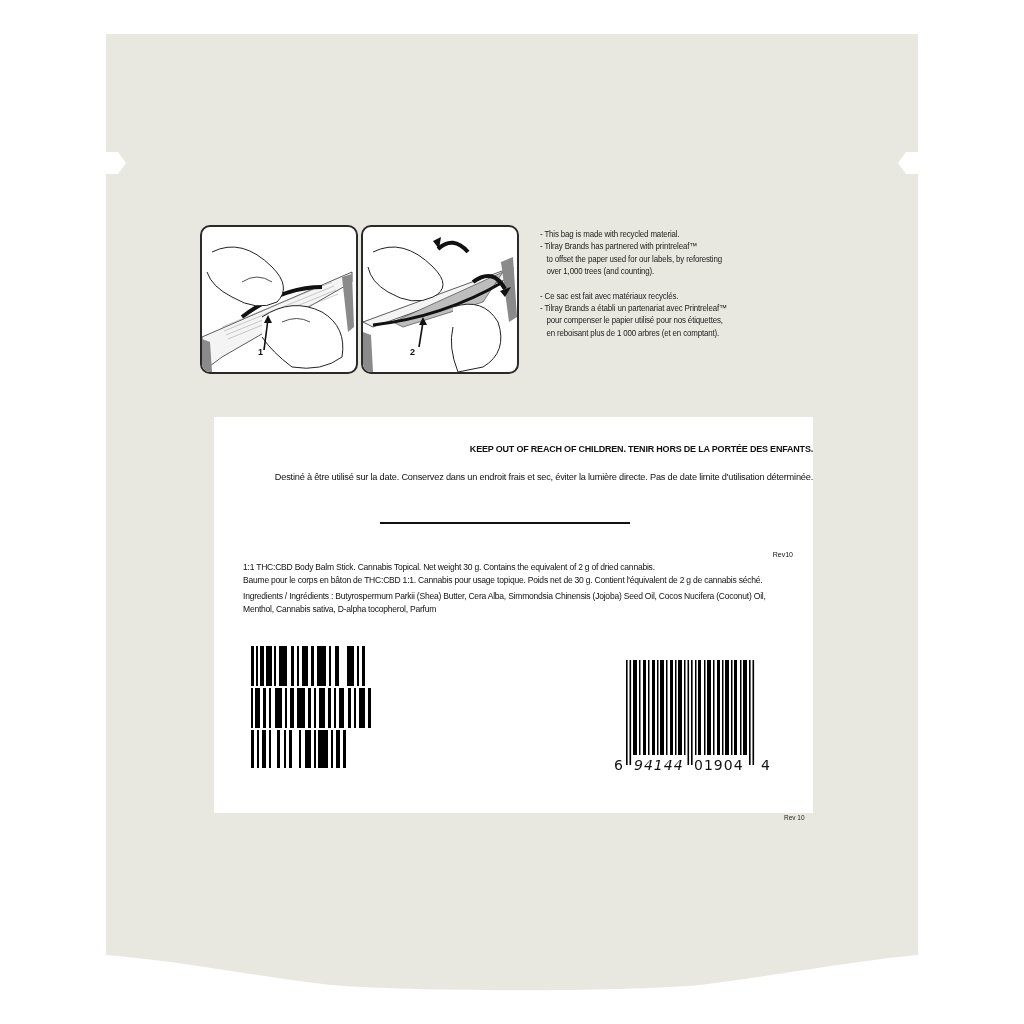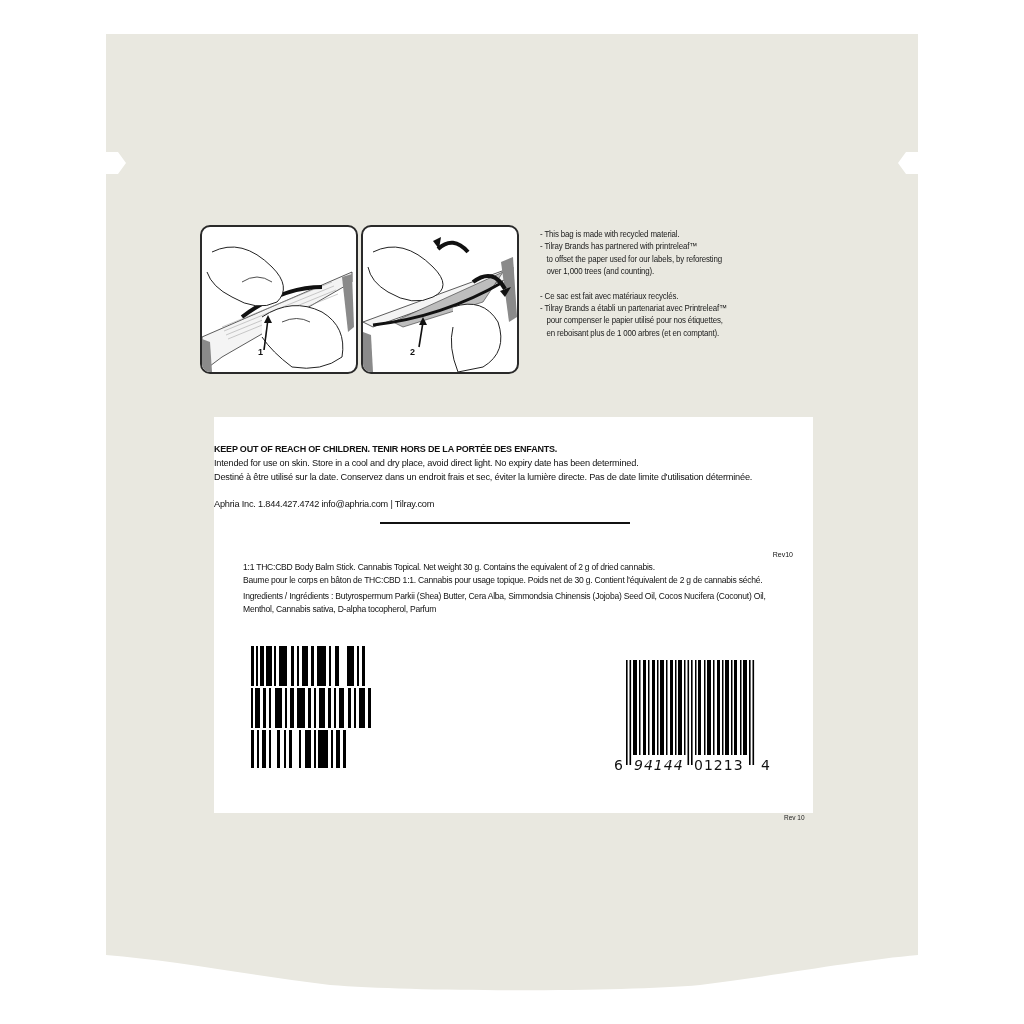--- a/index.html
+++ b/index.html
@@ -6,21 +6,21 @@
   body { width:1024px; height:1024px; position:relative; overflow:hidden;
          font-family: "Liberation Sans", "DejaVu Sans", sans-serif; color:#111; }
   .bag { position:absolute; left:0; top:0; width:1024px; height:1024px; }
   .panel { position:absolute; background:#ffffff; border:2px solid #2a2a2a; border-radius:10px; overflow:hidden; }
   .recycle { position:absolute; left:540px; top:228px; width:260px; font-size:8.6px; line-height:12.4px;
              letter-spacing:-0.15px; transform:scaleX(0.92); transform-origin:left top; color:#1a1a1a; }
   .recycle .line { white-space:nowrap; }
   .recycle .indent { padding-left:7px; }
   .recycle .gap { height:12px; }
   .label { position:absolute; left:214px; top:417px; width:599px; height:396px; background:#ffffff; }
-  .center { position:absolute; left:0; width:599px; text-align:left; white-space:nowrap;
+  .center { position:absolute; left:0; width:599px; text-align:right; white-space:nowrap;
             font-size:9.2px; letter-spacing:-0.2px; }
   .warn { top:27px; font-weight:bold; font-size:9px; }
   .l2 { top:41px; }
   .l3 { top:55px; }
   .contact { top:82px; }
   .rule { position:absolute; left:166px; top:105px; width:250px; height:1.5px; background:#111; }
   .rev1 { position:absolute; right:20px; top:134px; font-size:7px; }
   .prod { position:absolute; left:29px; top:144px; width:560px; font-size:9.2px; line-height:12.5px;
           letter-spacing:-0.25px; white-space:nowrap; transform:scaleX(0.93); transform-origin:left top; }
   .prod .ing { margin-top:4px; }
@@ -86,23 +86,21 @@
   <div class="line indent">over 1,000 trees (and counting).</div>
   <div class="gap"></div>
   <div class="line">- Ce sac est fait avec matériaux recyclés.</div>
   <div class="line">- Tilray Brands a établi un partenariat avec Printreleaf™</div>
   <div class="line indent">pour compenser le papier utilisé pour nos étiquettes,</div>
   <div class="line indent">en reboisant plus de 1 000 arbres (et en comptant).</div>
 </div>
 
 <div class="label">
   <div class="center warn">KEEP OUT OF REACH OF CHILDREN. TENIR HORS DE LA PORTÉE DES ENFANTS.</div>
-  <div class="center l2">Intended for use on skin. Store in a cool and dry place, avoid direct light. No expiry date has been determined.</div>
   <div class="center l3">Destiné à être utilisé sur la date. Conservez dans un endroit frais et sec, éviter la lumière directe. Pas de date limite d'utilisation déterminée.</div>
-  <div class="center contact">Aphria Inc. 1.844.427.4742 info@aphria.com | Tilray.com</div>
   <div class="rule"></div>
   <div class="rev1">Rev10</div>
 
   <div class="prod">
     <div>1:1 THC:CBD Body Balm Stick. Cannabis Topical. Net weight 30 g. Contains the equivalent of 2 g of dried cannabis.</div>
     <div>Baume pour le corps en bâton de THC:CBD 1:1. Cannabis pour usage topique. Poids net  de 30 g. Contient l'équivalent de 2 g de cannabis séché.</div>
     <div class="ing">Ingredients / Ingrédients : Butyrospermum Parkii (Shea) Butter, Cera Alba, Simmondsia Chinensis (Jojoba) Seed Oil, Cocos Nucifera (Coconut) Oil,</div>
     <div>Menthol, Cannabis sativa, D-alpha tocopherol, Parfum</div>
   </div>
 
@@ -188,17 +186,17 @@
         <rect x="119" y="0" width="1.5" height="95"></rect>
       <rect x="122" y="0" width="3" height="95"></rect>
         <rect x="128" y="0" width="1.5" height="95"></rect>
         <rect x="131" y="0" width="4" height="95"></rect>
       <rect x="137" y="0" width="1.6" height="105"></rect>
         <rect x="140.5" y="0" width="1.6" height="105"></rect>
     </g>
   </svg>
   <span class="upc-digits" style="left:400px; top:340px;">6</span>
   <span class="upc-digits" style="left:420px; top:340px;font-style:italic;">94144</span>
-  <span class="upc-digits" style="left:480px; top:340px;">01213</span>
+  <span class="upc-digits" style="left:480px; top:340px;">01904</span>
   <span class="upc-digits" style="left:547px; top:340px;">4</span>
 </div>
 
 <div class="rev2">Rev 10</div>
 
 </body></html>

